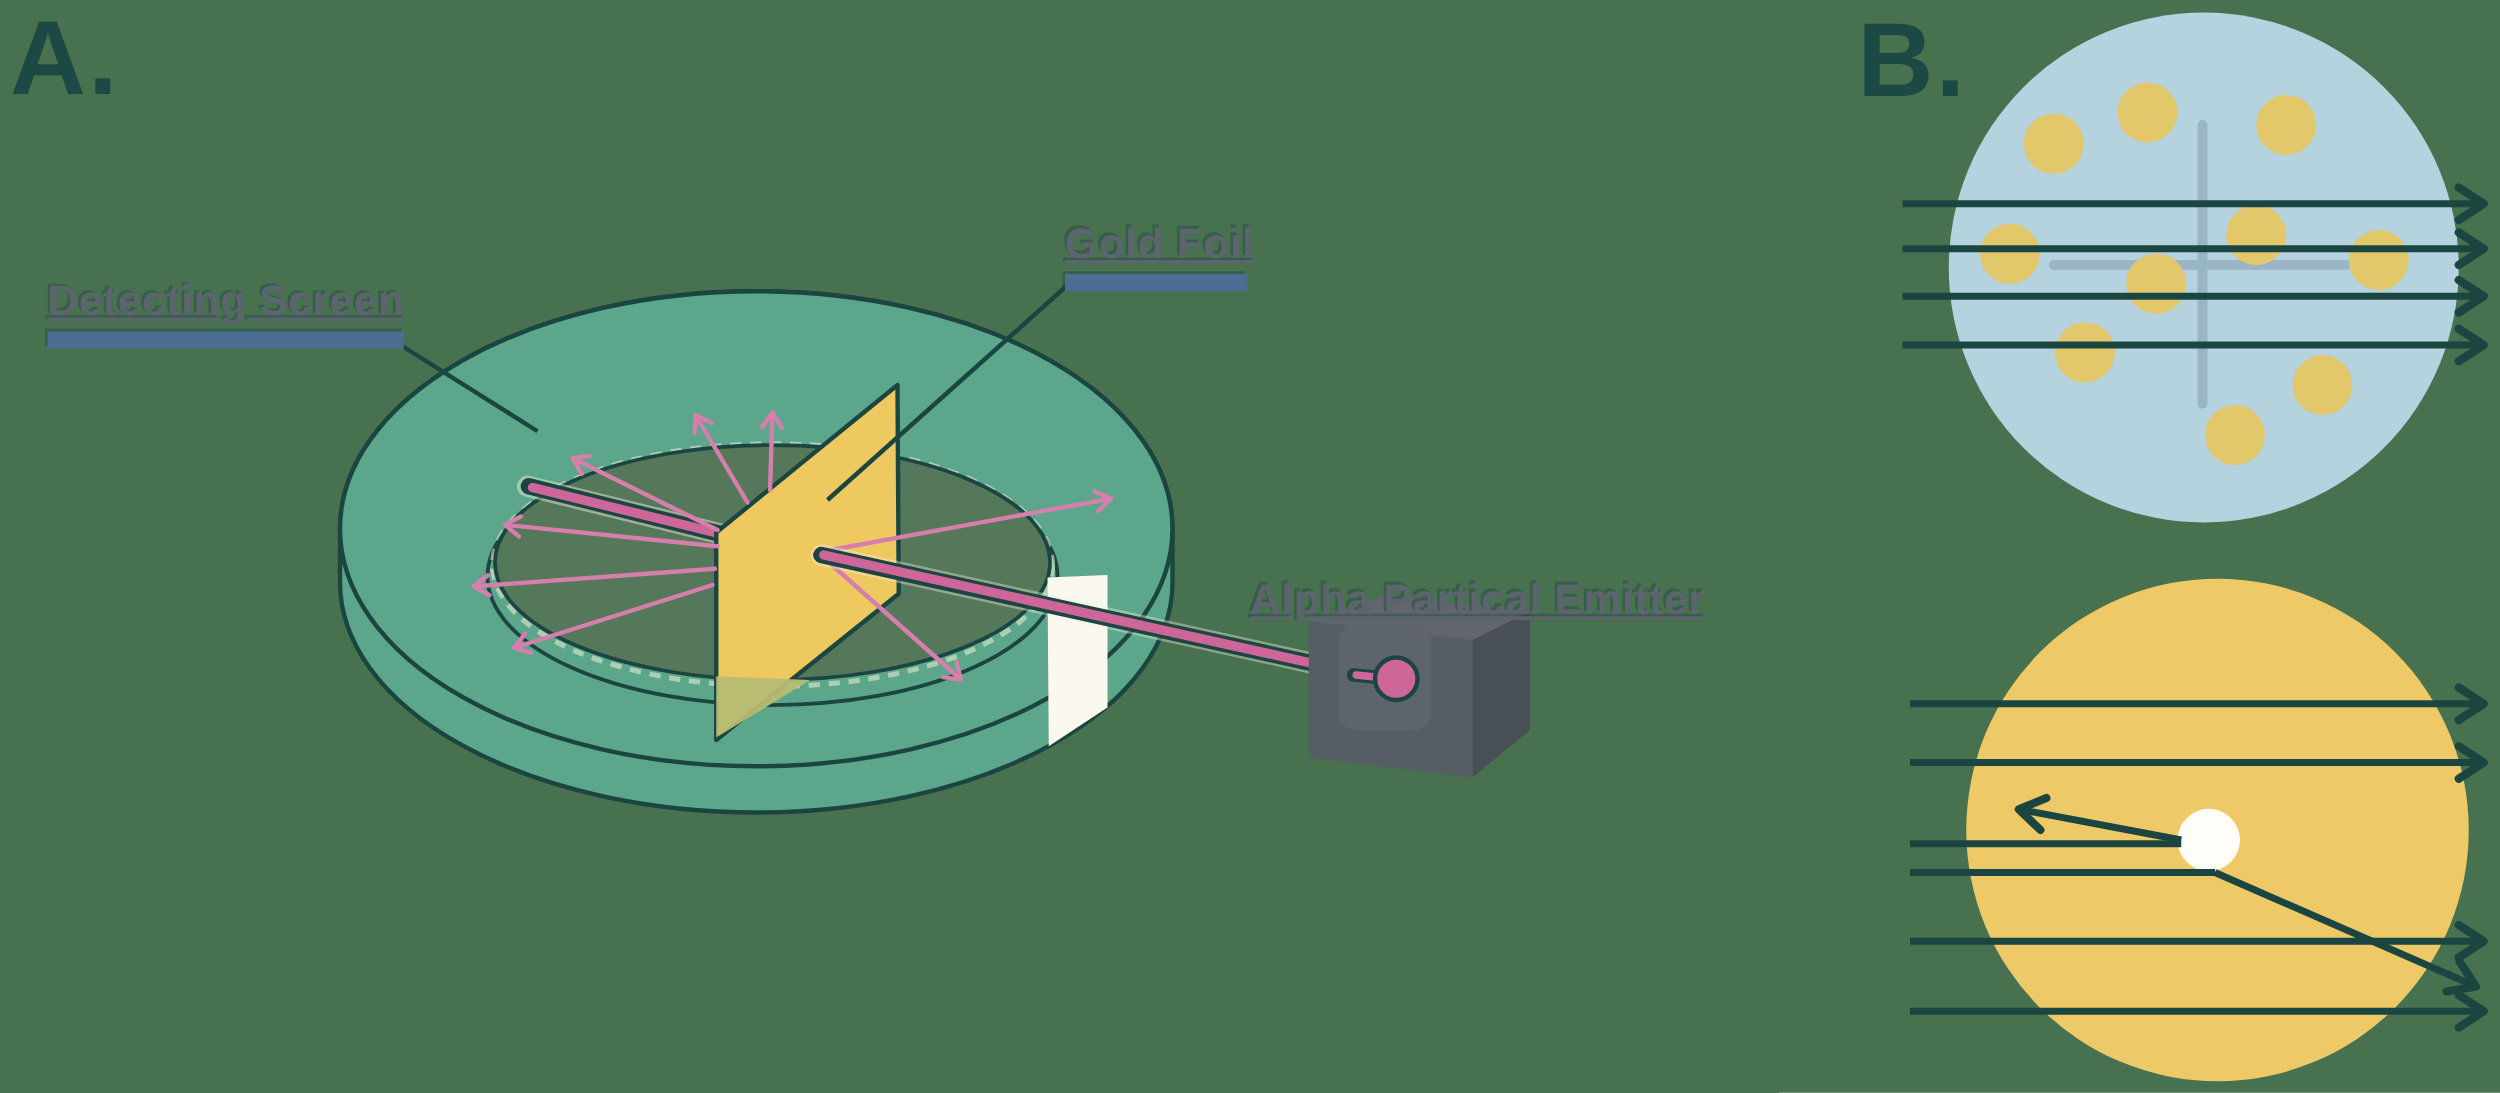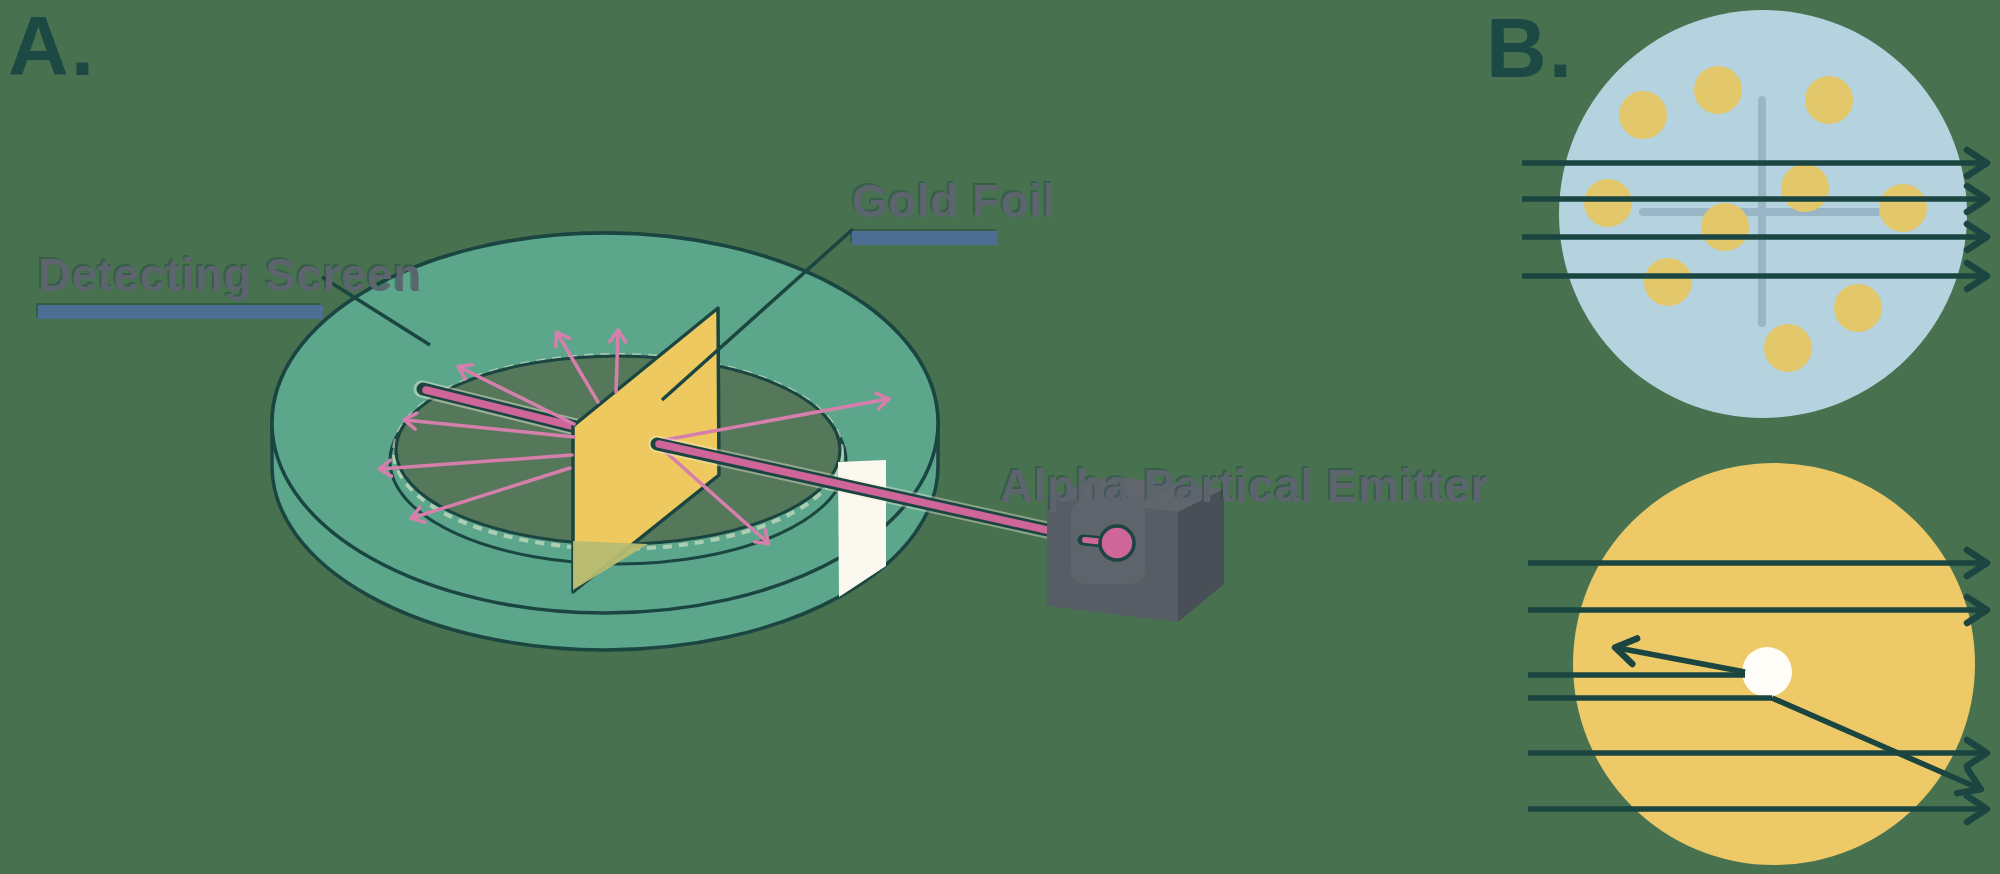--- a/index.html
+++ b/index.html
@@ -20,34 +20,35 @@
     letter-spacing: 2px;
     color: var(--heading_teal, #1D4944);
   }
   #label-a { left: 8px; top: 4px; }
   #label-b { left: 1486px; top: 6px; }
   .diagram-label {
     position: absolute;
     line-height: 1;
   }
   .diagram-label .txt {
-    font-size: 46px;
+    font-size: 34px;
     font-weight: bold;
     letter-spacing: 0.5px;
     color: var(--label_text_gray, #5C646E);
     text-shadow: -2px -2px 0 rgba(27, 68, 63, 0.40);
     white-space: nowrap;
+    text-decoration: underline;
   }
   .diagram-label .bar {
     margin-top: 7px;
     height: 14px;
     background: var(--label_bar_blue, #4B6E92);
     box-shadow: -2px -2px 0 rgba(27, 68, 63, 0.45);
   }
-  #label-detecting-screen { left: 38px; top: 224px; margin-top: 28px; }
+  #label-detecting-screen { left: 38px; top: 224px; }
   #label-detecting-screen .bar { width: 285px; }
   #label-gold-foil { left: 852px; top: 178px; }
   #label-gold-foil .bar { width: 146px; }
   #label-emitter { left: 1000px; top: 463px; }
 </style>
 </head>
 <body>
 
 <div class="canvas">
 

